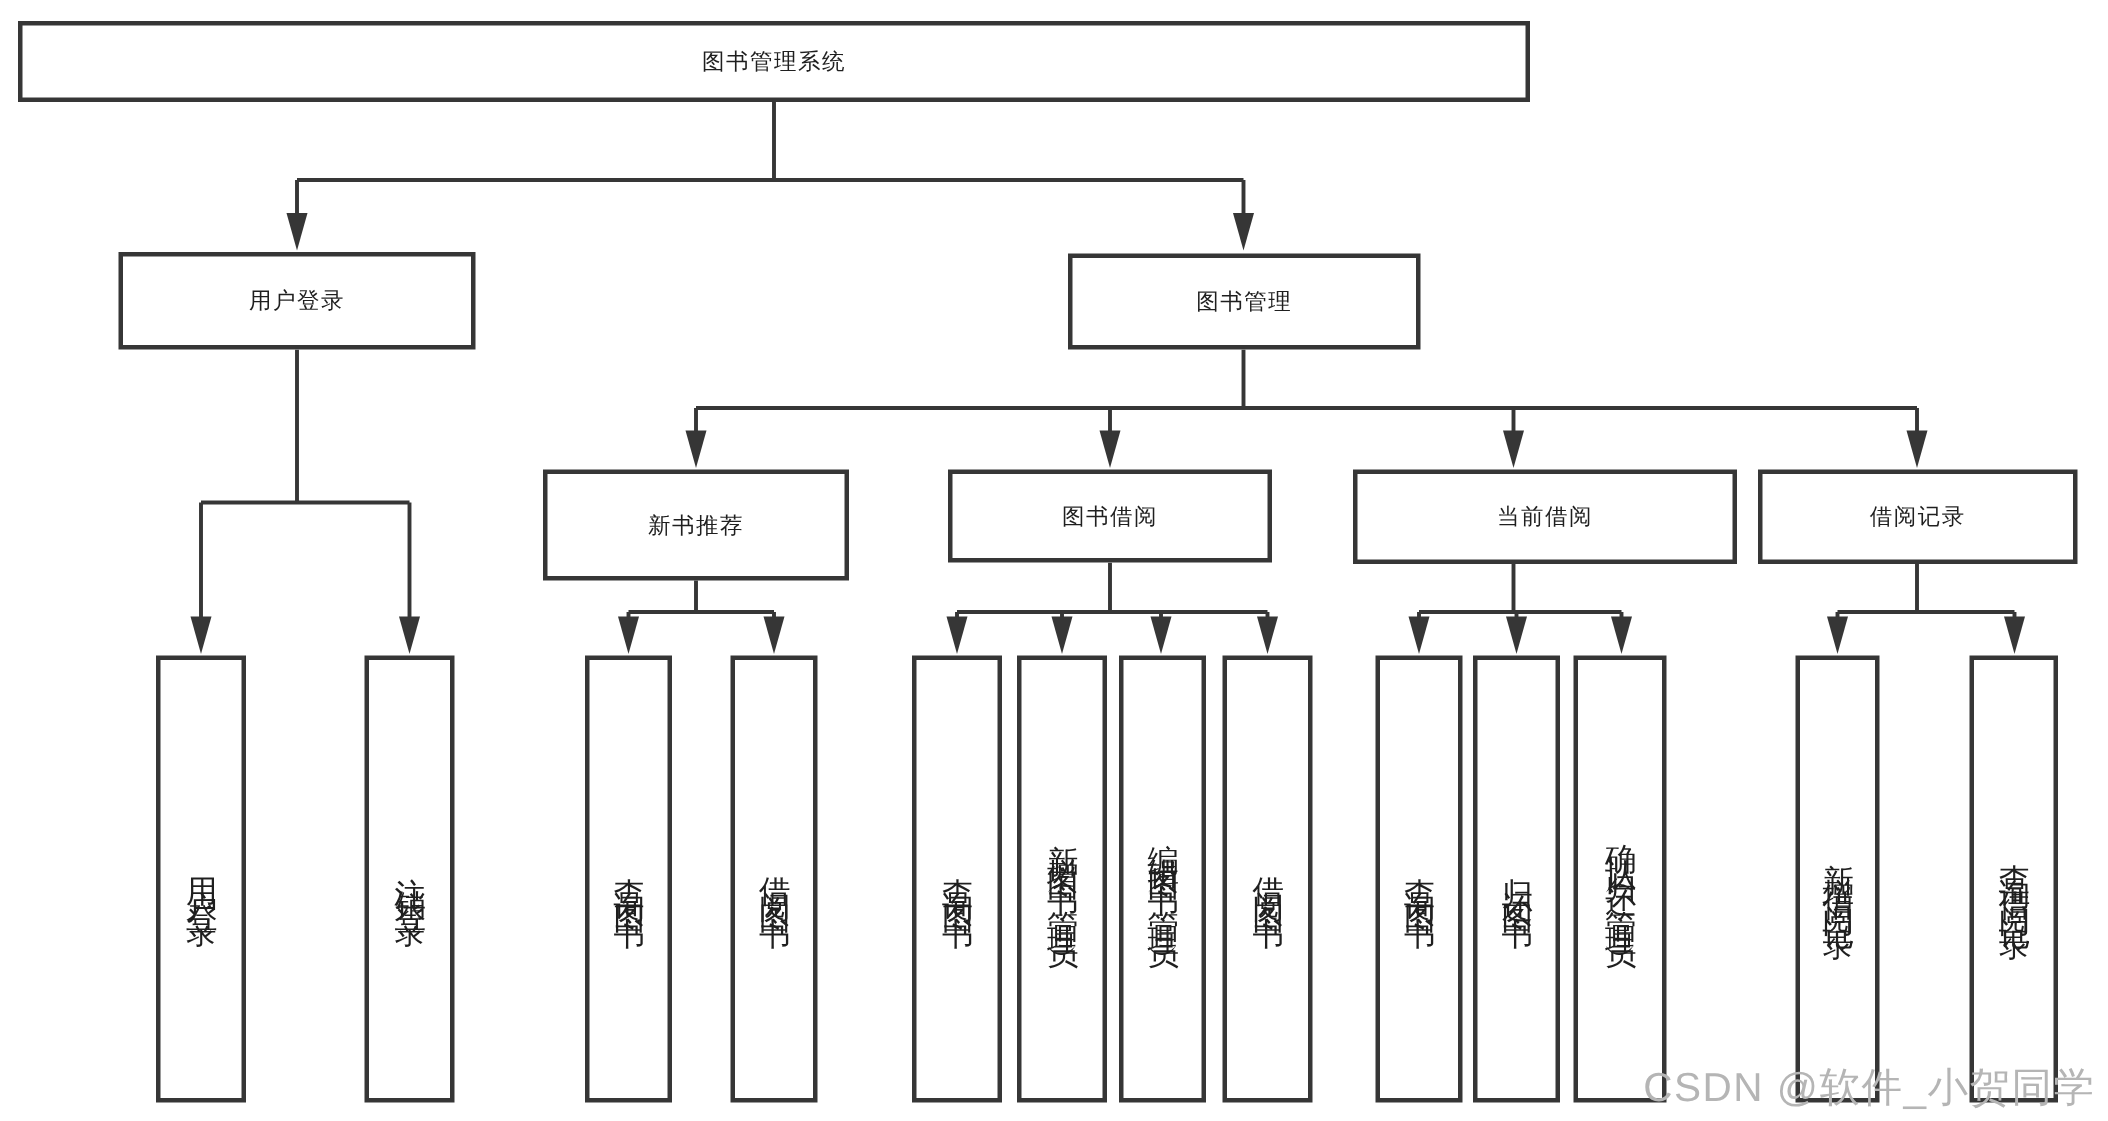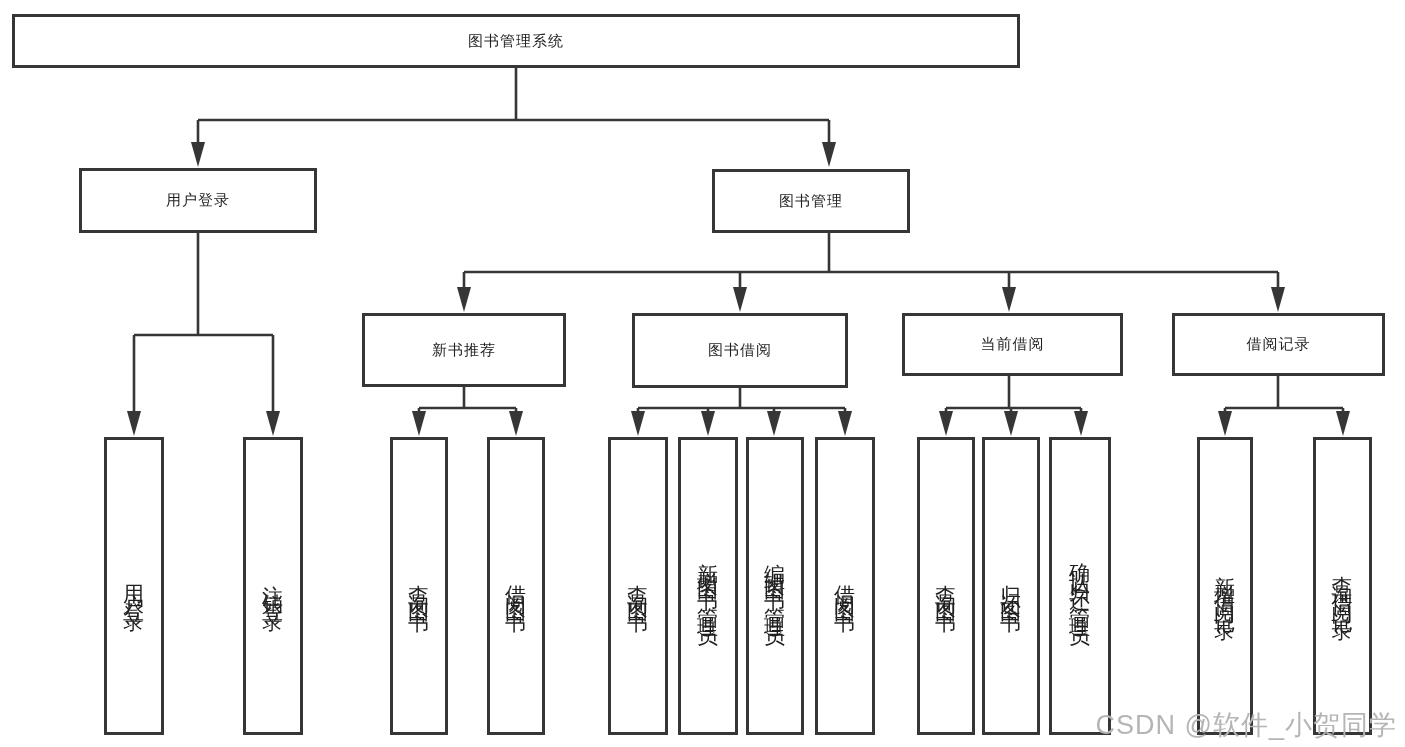--- a/index.html
+++ b/index.html
@@ -99,25 +99,25 @@
       <polygon points="1004,411 1018,411 1011,436"></polygon>
       <polygon points="1074,411 1088,411 1081,436"></polygon>
       <polygon points="1218,411 1232,411 1225,436"></polygon>
       <polygon points="1336,411 1350,411 1343,436"></polygon>
     </g>
   </svg>
 
   <div class="node hnode" style="left:12px;top:14px;width:1008px;height:54px">图书管理系统</div>
 
   <div class="node hnode" style="left:79px;top:168px;width:238px;height:65px">用户登录</div>
-  <div class="node hnode" style="left:712px;top:169px;width:198px;height:64px">图书管理</div>
+  <div class="node hnode" style="left:712px;top:169px;width:235px;height:64px">图书管理</div>
 
   <div class="node hnode" style="left:362px;top:313px;width:204px;height:74px">新书推荐</div>
-  <div class="node hnode" style="left:632px;top:313px;width:216px;height:75px">图书借阅</div>
-  <div class="node hnode" style="left:902px;top:313px;width:221px;height:63px">当前借阅</div>
+  <div class="node hnode" style="left:632px;top:313px;width:216px;height:62px">图书借阅</div>
+  <div class="node hnode" style="left:902px;top:313px;width:256px;height:63px">当前借阅</div>
   <div class="node hnode" style="left:1172px;top:313px;width:213px;height:63px">借阅记录</div>
 
   <div class="node vnode" style="left:104px;top:437px;width:60px;height:298px">用户登录</div>
   <div class="node vnode" style="left:243px;top:437px;width:60px;height:298px">注销登录</div>
 
   <div class="node vnode" style="left:390px;top:437px;width:58px;height:298px">查询图书</div>
   <div class="node vnode" style="left:487px;top:437px;width:58px;height:298px">借阅图书</div>
 
   <div class="node vnode" style="left:608px;top:437px;width:60px;height:298px">查询图书</div>
   <div class="node vnode" style="left:678px;top:437px;width:60px;height:298px">新增图书（管理员）</div>

